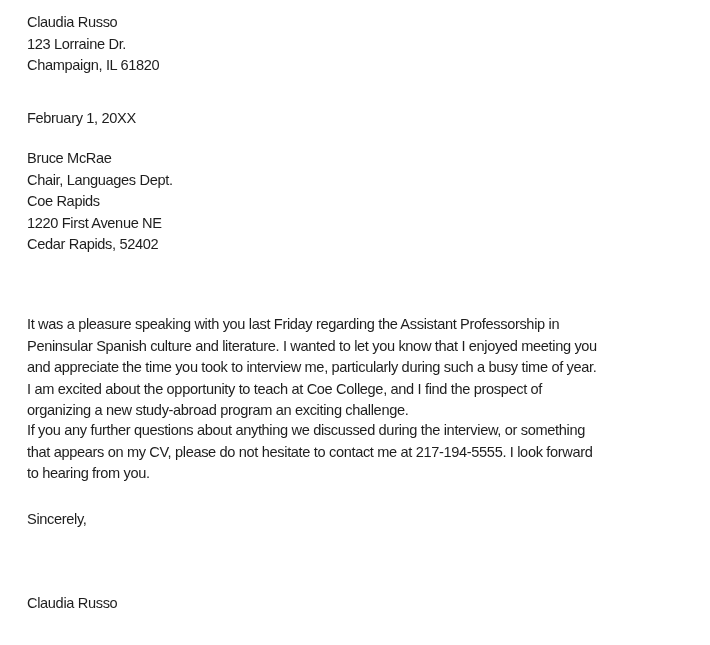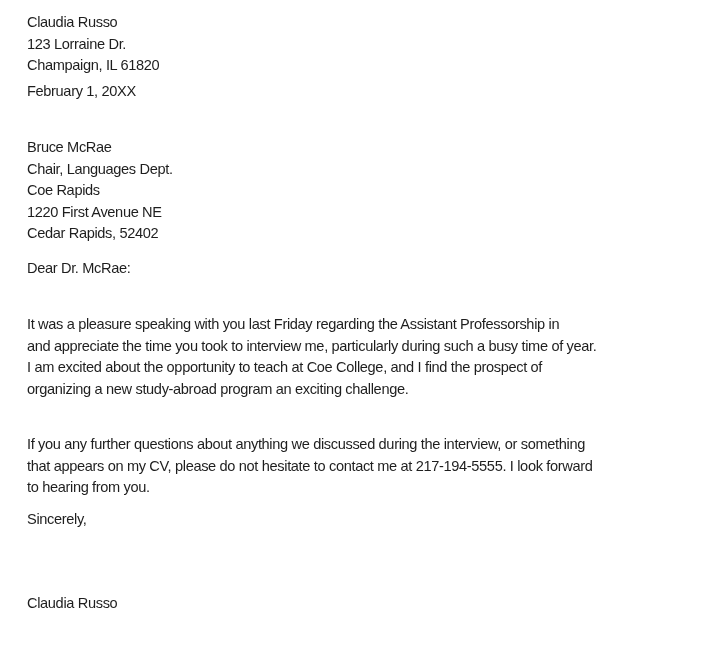--- a/index.html
+++ b/index.html
@@ -17,44 +17,42 @@
 <body>
 
 <div class="page">
 
   <div class="block" style="top:12px;">
     <span class="line">Claudia Russo</span>
     <span class="line">123 Lorraine Dr.</span>
     <span class="line">Champaign, IL 61820</span>
   </div>
 
-  <div class="block" style="top:81px;">
+  <div class="block" style="top:108px;">
     <span class="line">February 1, 20XX</span>
   </div>
 
-  <div class="block" style="top:137px;">
+  <div class="block" style="top:148px;">
     <span class="line">Bruce McRae</span>
     <span class="line">Chair, Languages Dept.</span>
     <span class="line">Coe Rapids</span>
     <span class="line">1220 First Avenue NE</span>
     <span class="line">Cedar Rapids, 52402</span>
   </div>
 
-  <div class="block" style="top:258px;">
-    <span class="line">Dear Dr. McRae:</span>
-  </div>
 
   <div class="block" style="top:314px;">
     <span class="line">It was a pleasure speaking with you last Friday regarding the Assistant Professorship in</span>
+    <span class="line">Peninsular Spanish culture and literature. I wanted to let you know that I enjoyed meeting you</span>
     <span class="line">and appreciate the time you took to interview me, particularly during such a busy time of year.</span>
     <span class="line">I am excited about the opportunity to teach at Coe College, and I find the prospect of</span>
     <span class="line">organizing a new study-abroad program an exciting challenge.</span>
   </div>
 
-  <div class="block" style="top:434px;">
+  <div class="block" style="top:420px;">
     <span class="line">If you any further questions about anything we discussed during the interview, or something</span>
     <span class="line">that appears on my CV, please do not hesitate to contact me at 217-194-5555. I look forward</span>
     <span class="line">to hearing from you.</span>
   </div>
 
   <div class="block" style="top:509px;">
     <span class="line">Sincerely,</span>
   </div>
 
   <div class="block" style="top:593px;">

